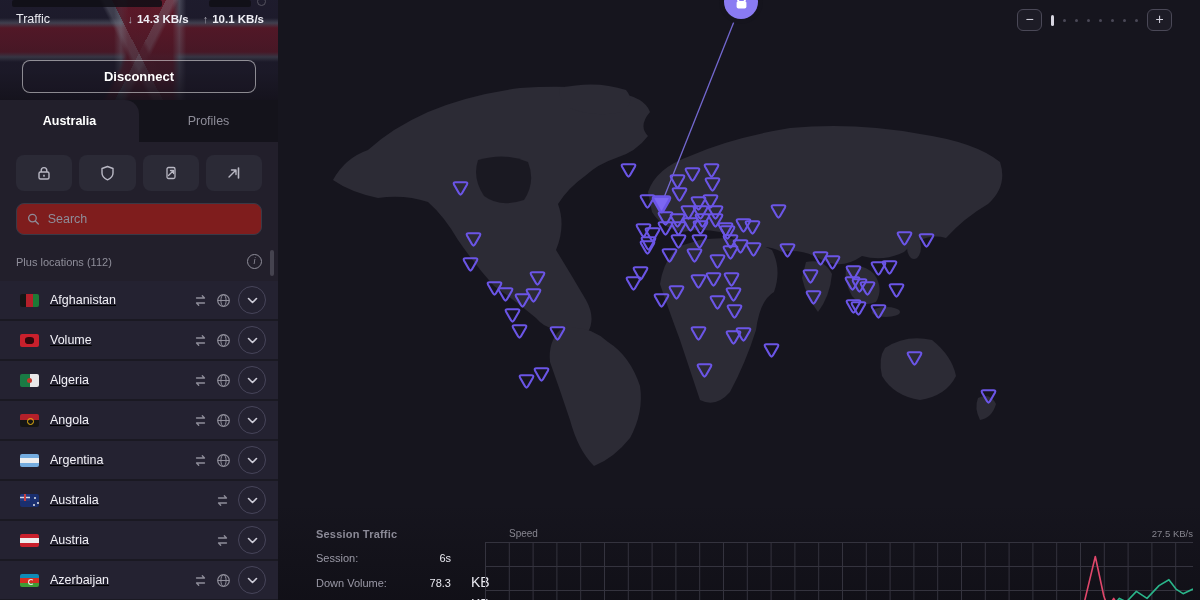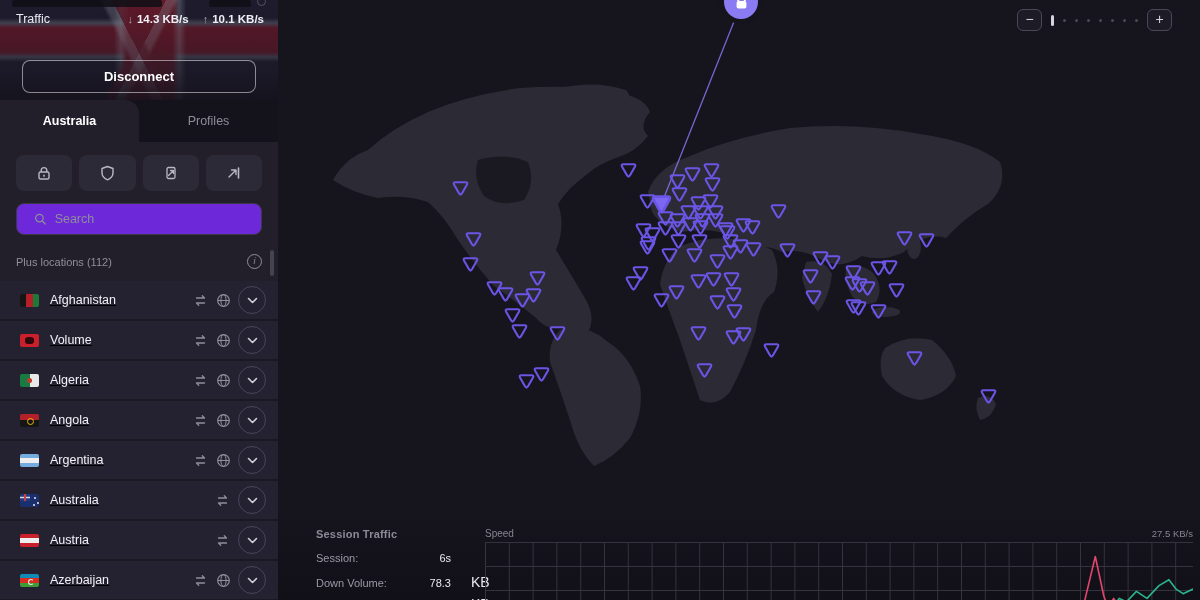--- a/index.html
+++ b/index.html
@@ -33,21 +33,21 @@
   .session-title { font-size:11px; font-weight:bold; color:#8b8a97; letter-spacing:.2px; }
   .session-rows { margin-top:12px; }
   .session-row { display:grid; grid-template-columns:95px 40px 22px; align-items:baseline;
     height:22px; }
   .session-label { font-size:11px; color:#9a99a6; }
   .session-value { font-size:11px; color:#e9e9f0; text-align:right; }
   .session-unit { font-size:14px; color:#e9e9f0; padding-left:20px; }
 
   .speed-block { position:absolute; left:485px; top:528px; right:7px; }
   .speed-head { display:flex; justify-content:space-between; align-items:baseline; }
-  .speed-title { font-size:10px; color:#86858f; }
+  .speed-title { font-size:10px; color:#86858f;margin-left:24px; }
   .speed-max { font-size:9.5px; color:#86858f; }
   .speed-chart { margin-top:3px; width:100%; height:62px; display:block; }
 
   
   .sidebar { position:absolute; left:0; top:0; width:278px; height:600px; background:#221f2b;
     z-index:10; display:flex; flex-direction:column; }
   .flag-head { position:relative; height:100px; flex:0 0 auto;
     background:
       linear-gradient(180deg, rgba(15,14,20,.3), rgba(22,20,30,.62) 72%, rgba(20,18,27,.92) 100%),
       linear-gradient(63deg, transparent 45.5%, rgba(205,210,226,.30) 47% 49.5%, rgba(135,32,52,.75) 49.5% 52%, transparent 53.5%),
@@ -76,22 +76,22 @@
   .tab-strip { height:42px; flex:0 0 auto; background:#14131b; display:flex; }
   .tab { flex:1; display:flex; align-items:center; justify-content:center; font-size:12.5px;
     color:#8d8c98; cursor:pointer; }
   .tab.active { background:#221f2b; color:#ffffff; font-weight:bold;
     border-top-right-radius:14px; }
 
   .filter-row { display:flex; gap:7px; margin:13px 16px 0; flex:0 0 auto; }
   .filter-btn { flex:1; height:36px; background:#2b2a36; border:none; border-radius:8px;
     display:flex; align-items:center; justify-content:center; cursor:pointer; color:#b9b8c4; }
 
-  .search-box { margin:12px 16px 0; height:32px; background:#6d28d9; border:1px solid #3a3946;
-    border-radius:8px; display:flex; align-items:center; padding:0 17px; gap:8px; flex:0 0 auto; }
+  .search-box { margin:12px 16px 0; height:32px; background:#7f1d1d; border:1px solid #3a3946;
+    border-radius:8px; display:flex; align-items:center; padding:0 10px; gap:8px; flex:0 0 auto; }
   .search-box input { background:transparent; border:none; outline:none; color:#c8c7d2;
     font-size:12.5px; width:100%; font-family:"Liberation Sans",sans-serif; }
   .search-box input::placeholder { color:#8e8d99; }
 
   .section-row { margin:19px 16px 0 16px; display:flex; align-items:center; gap:8px;
     flex:0 0 auto; position:relative; }
   .section-label { flex:1; font-size:11px; color:#8f8e9a; }
   .info-icon { width:15px; height:15px; border-radius:50%; border:1.2px solid #8f8e9a;
     color:#8f8e9a; font-size:9px; line-height:13px; text-align:center; font-style:italic;
     cursor:pointer; }

